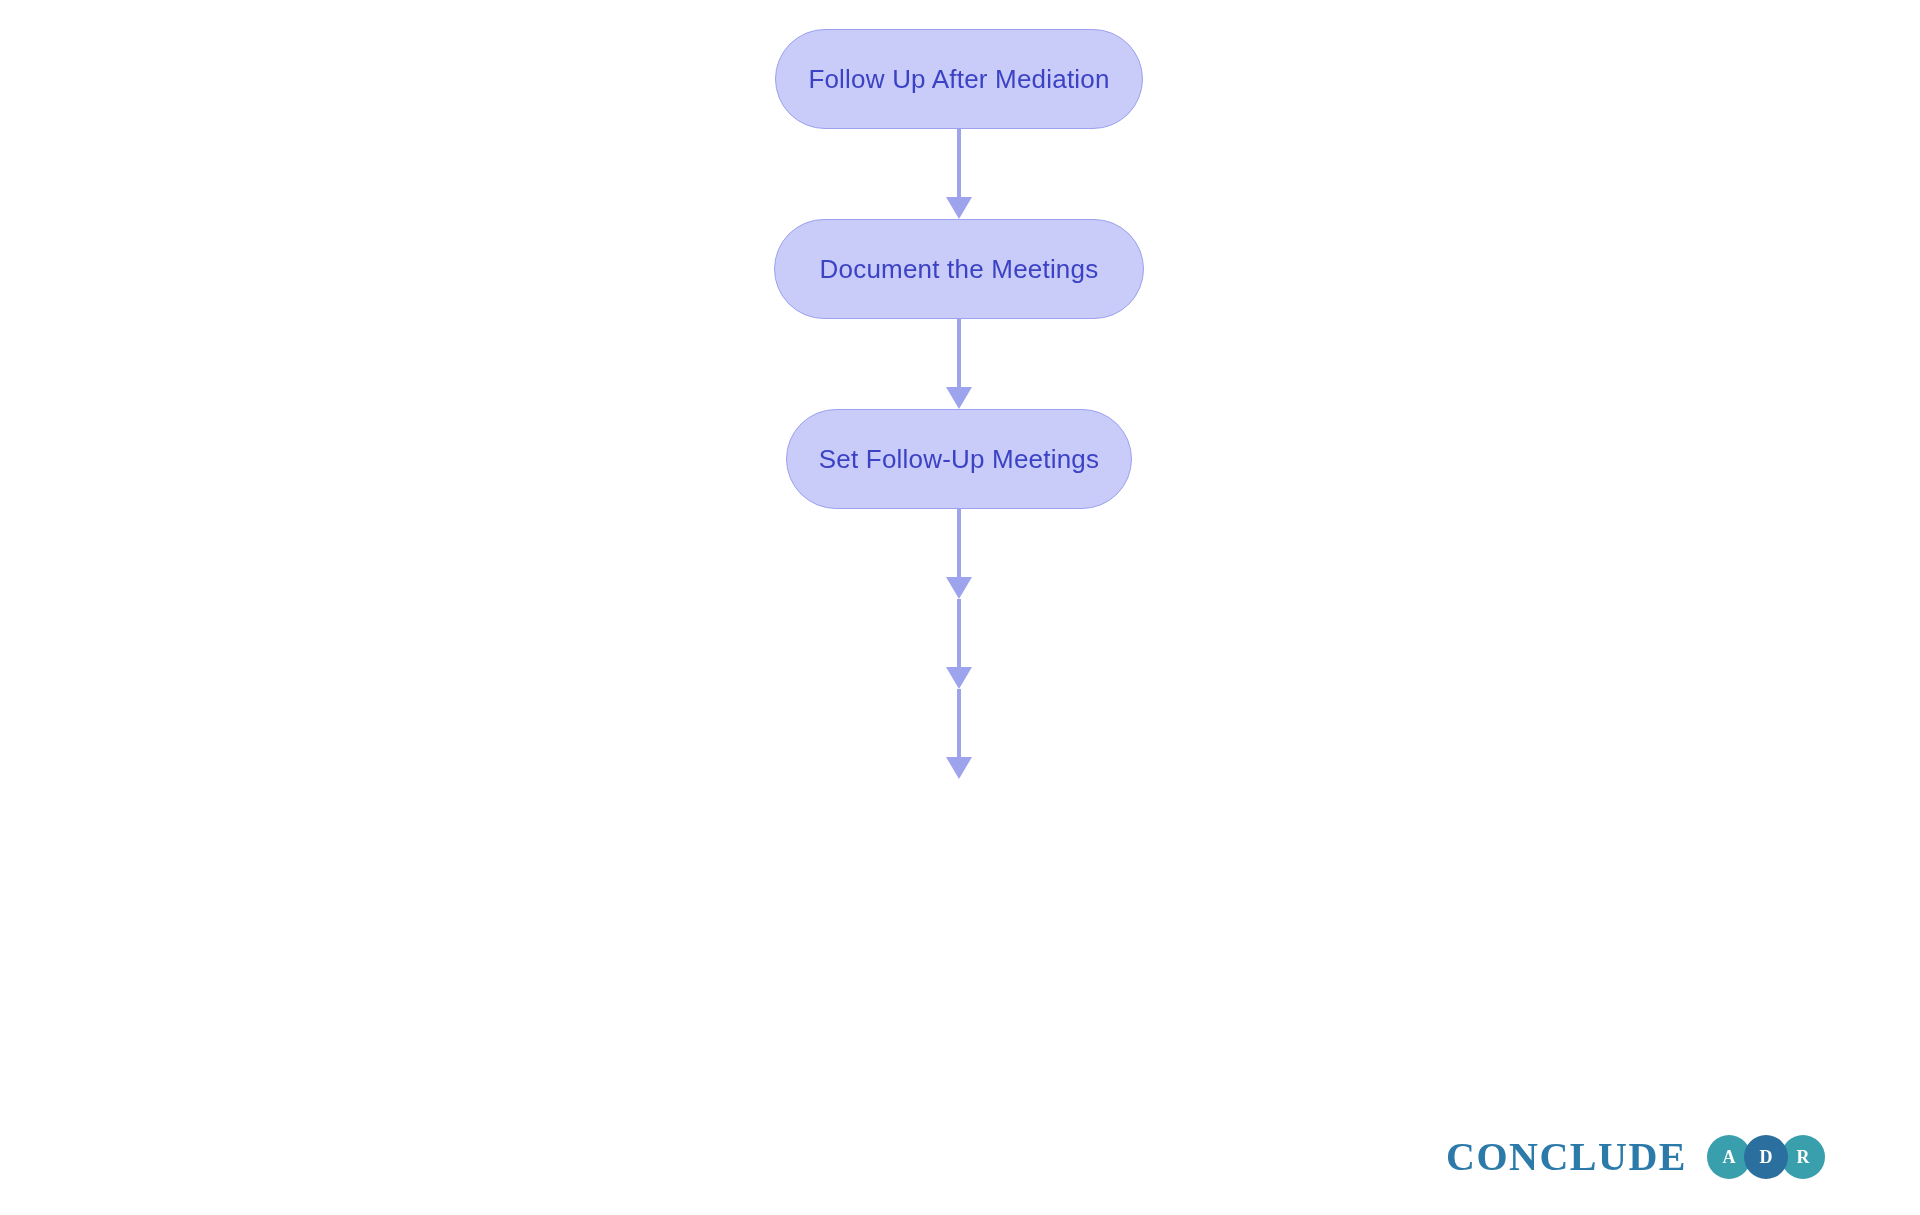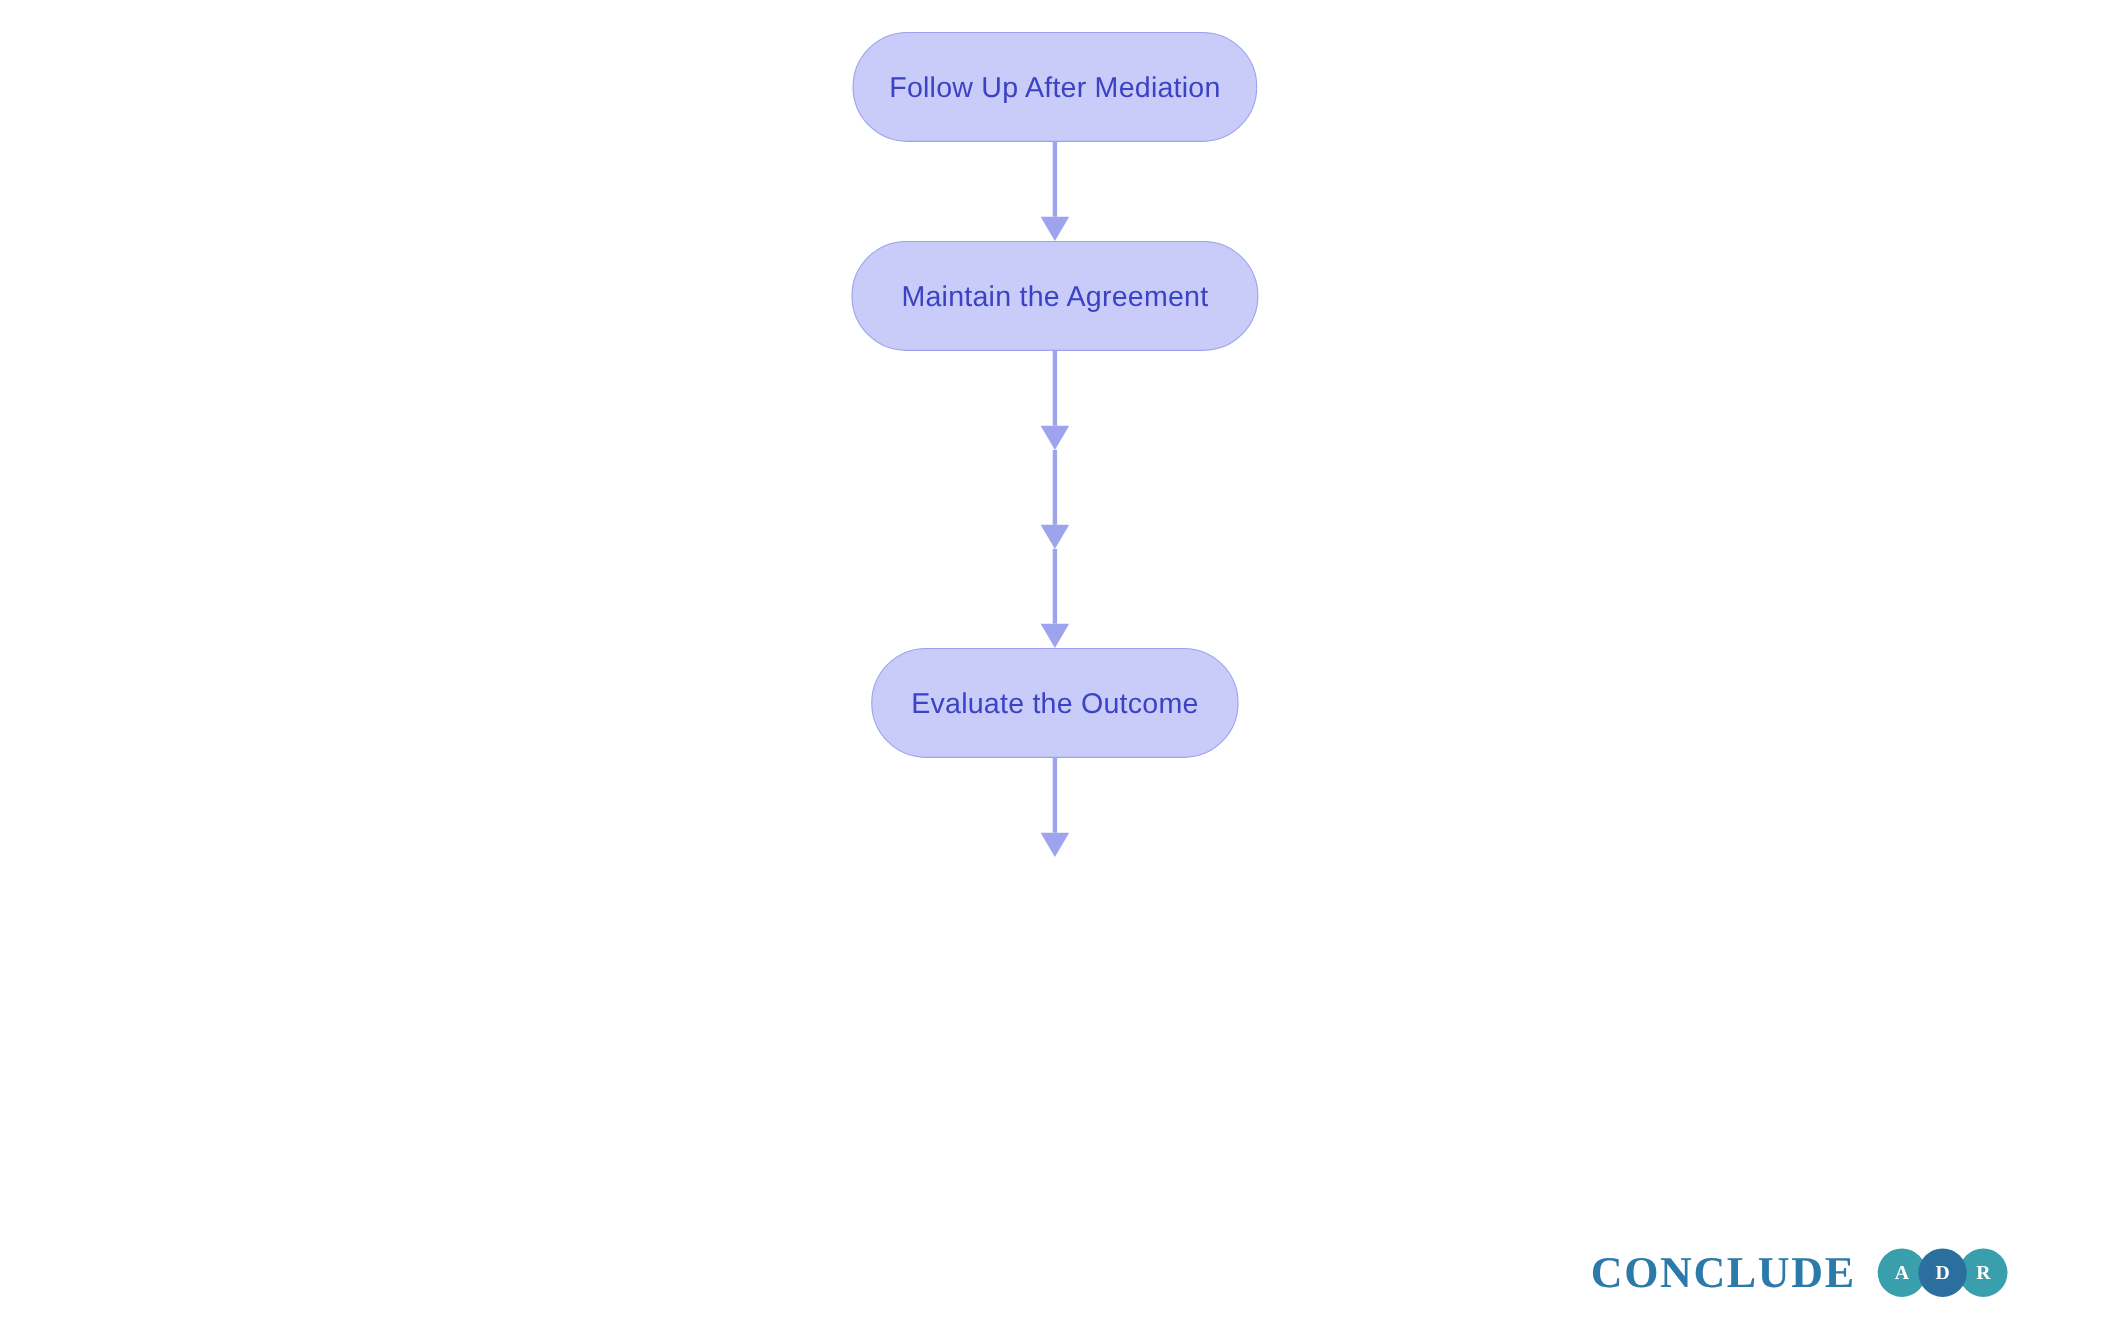--- a/index.html
+++ b/index.html
@@ -110,43 +110,43 @@
     <div class="flow-node n1">
       <span>Follow Up After Mediation</span>
     </div>
 
     <div class="flow-arrow">
       <div class="arrow-line"></div>
       <div class="arrow-head"></div>
     </div>
 
     <div class="flow-node n2">
-      <span>Maintain the Agreement</span>
+      <span>Document the Meetings</span>
+    </div>
+
+    <div class="flow-arrow">
+      <div class="arrow-line"></div>
+      <div class="arrow-head"></div>
+    </div>
+
+    <div class="flow-node n3">
+      <span>Set Follow-Up Meetings</span>
     </div>
 
     <div class="flow-arrow">
       <div class="arrow-line"></div>
       <div class="arrow-head"></div>
     </div>
 
 
     <div class="flow-arrow">
       <div class="arrow-line"></div>
       <div class="arrow-head"></div>
     </div>
 
-
-    <div class="flow-arrow">
-      <div class="arrow-line"></div>
-      <div class="arrow-head"></div>
-    </div>
-
-    <div class="flow-node n5">
-      <span>Evaluate the Outcome</span>
-    </div>
 
     <div class="flow-arrow">
       <div class="arrow-line"></div>
       <div class="arrow-head"></div>
     </div>
 
 
   </div>
 
   <div class="logo">

